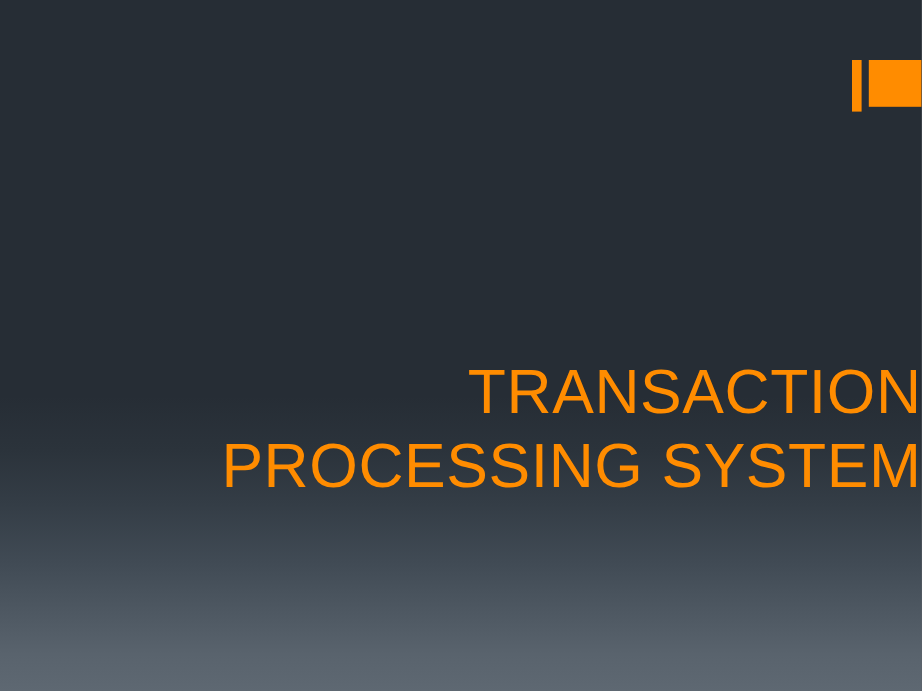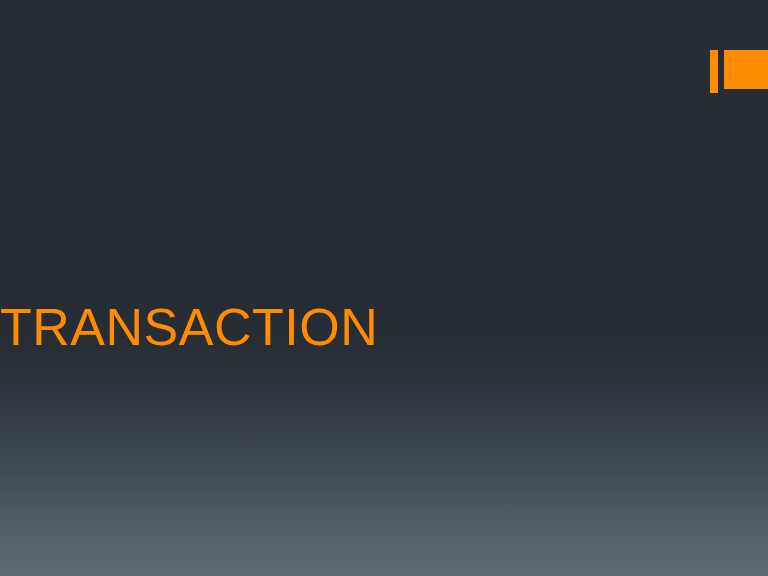--- a/index.html
+++ b/index.html
@@ -57,21 +57,21 @@
     height: 39px;
     background: #ff8c00;
   }
 
   
   #title-block {
     position: absolute;
     left: 0;
     right: 0;
     top: 296px;
-    text-align: left;
+    text-align: right;
   }
   .title-line {
     display: block;
     color: #ff8c00;
     font-family: "Liberation Sans", sans-serif;
     font-size: 52px;
     font-weight: 400;
     line-height: 62px;
     letter-spacing: 0.5px;
     white-space: nowrap;
@@ -82,15 +82,16 @@
 
 <div id="slide">
 
   <div id="deco">
     <div class="deco-bar-thin"></div>
     <div class="deco-block"></div>
   </div>
 
   <div id="title-block">
     <span class="title-line">TRANSACTION</span>
+    <span class="title-line">PROCESSING SYSTEM</span>
   </div>
 
 </div>
 
 </body></html>

